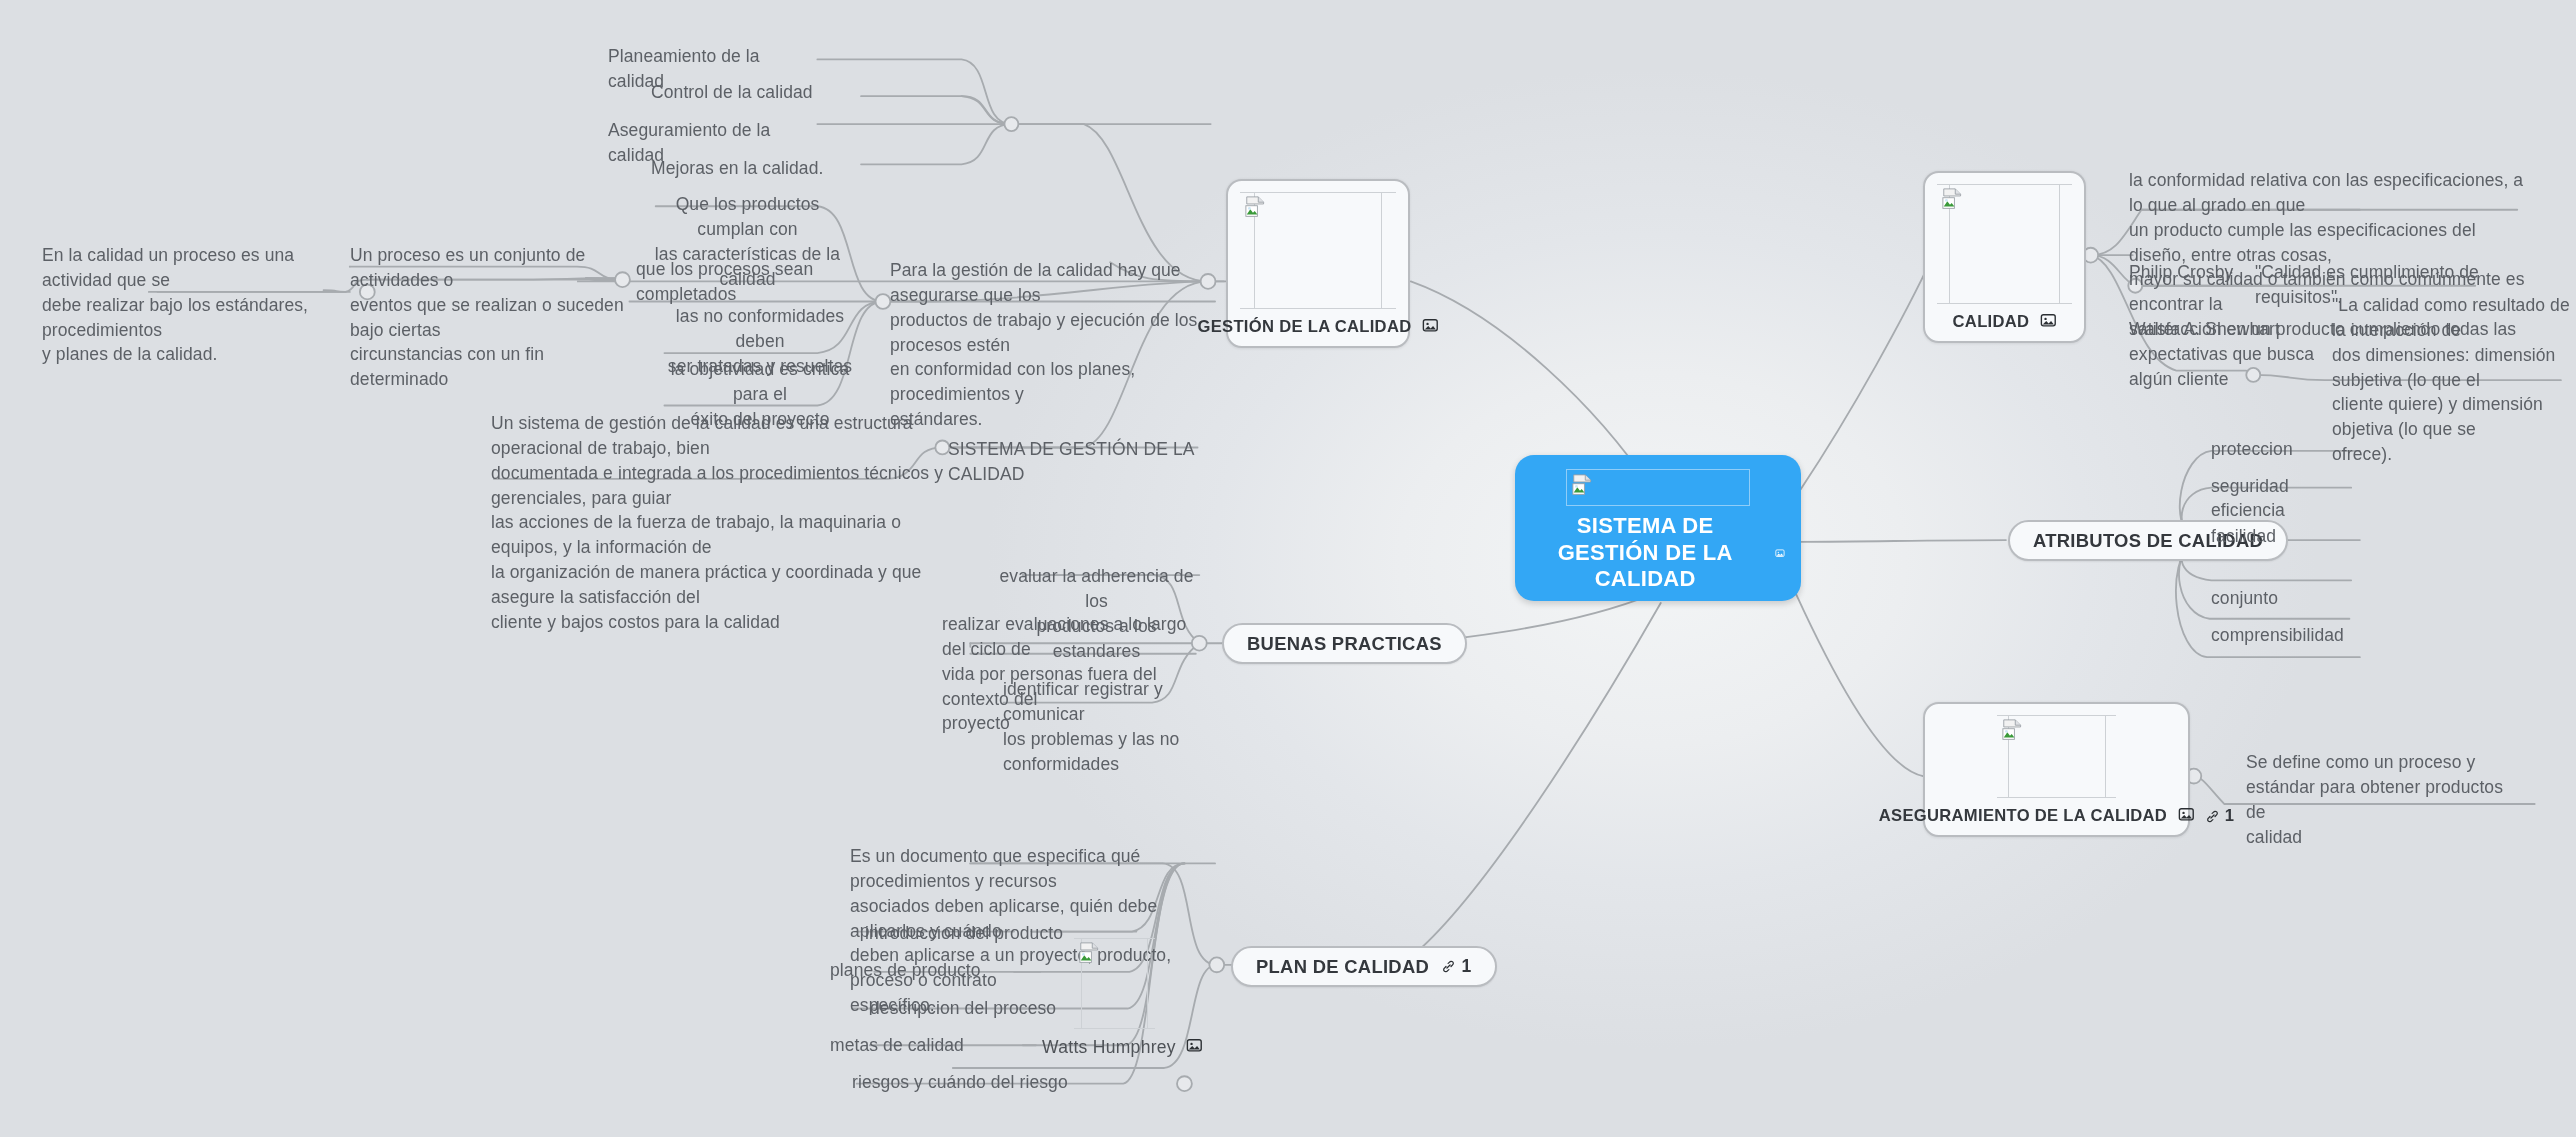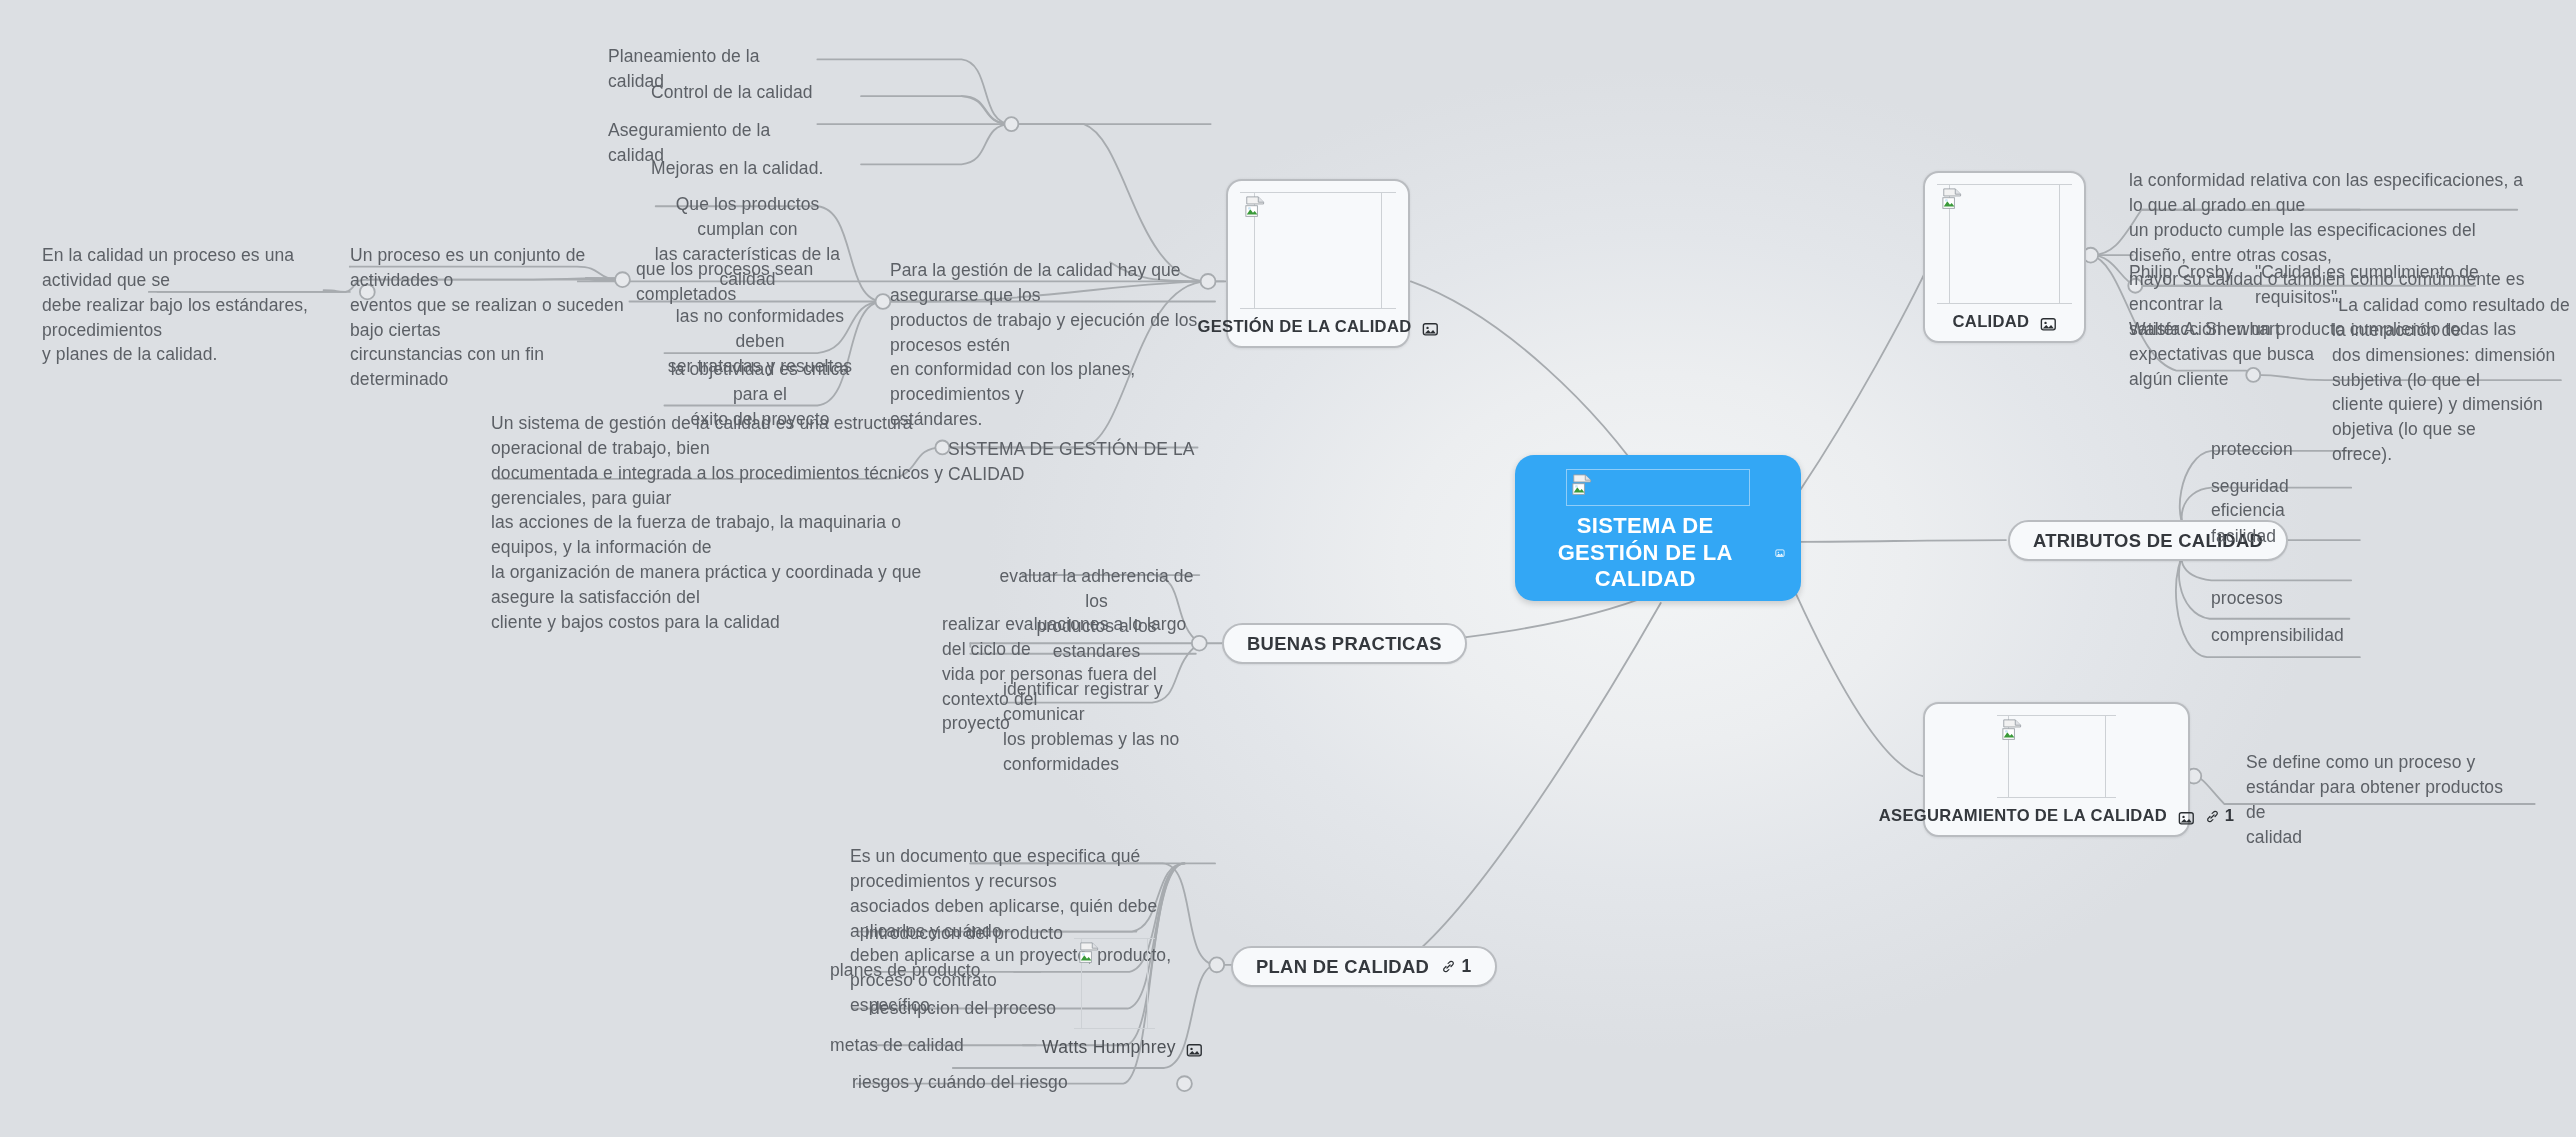--- a/index.html
+++ b/index.html
@@ -64,21 +64,21 @@
     border-bottom:0.9px solid #cdd1d5;
     position:relative;
     display:block;
   }
   .card .thumb::before,.card .thumb::after{
     content:"";position:absolute;top:0;bottom:0;width:0.9px;background:#cdd1d5;
   }
   .card .thumb::before{left:9%;}
   .card .thumb::after{right:9%;}
   .card .cap{
-    display:flex;align-items:flex-end;justify-content:center;gap:10.5px;
+    display:flex;align-items:flex-start;justify-content:center;gap:10.5px;
     font-size:16.6px;font-weight:bold;color:#34383d;
     letter-spacing:0.3px;white-space:nowrap;margin-top:7.9px;
   }
   .card.plain .cap{font-weight:normal;font-size:17.5px;color:#4e5257;padding-left:16px;}
 
   
   #root{
     position:absolute;
     background:#33a7f5;
     border-radius:19px;
@@ -339,21 +339,21 @@
 ofrece).</div>
 
   <div class="pill" style="left:2008px;top:520px;height:41px;">
     <span>ATRIBUTOS DE CALIDAD</span>
   </div>
 
   <div class="leaf" style="left:2211px;top:437px;width:192px;">proteccion</div>
   <div class="leaf" style="left:2211px;top:474px;width:192px;">seguridad</div>
   <div class="leaf" style="left:2211px;top:498px;width:192px;">eficiencia</div>
   <div class="leaf" style="left:2211px;top:524px;width:192px;">facilidad</div>
-  <div class="leaf" style="left:2211px;top:586px;width:192px;">procesos</div>
+  <div class="leaf" style="left:2211px;top:586px;width:192px;">conjunto</div>
   <div class="leaf" style="left:2211px;top:623px;width:210px;">comprensibilidad</div>
 
   <div class="card" style="left:1923px;top:702px;width:267px;height:135px;">
     <div class="thumb" style="width:50%;">
       <svg class="brokenimg" viewBox="0 0 26 26">
         <path d="M2 1h13l6 6v2H2z" fill="#f2f2f2" stroke="#9aa0a6" stroke-width="1"></path>
         <path d="M15 1v6h6" fill="#dfe1e5" stroke="#9aa0a6" stroke-width="1"></path>
         <rect x="1" y="11" width="13" height="12" fill="#ffffff" stroke="#9aa0a6" stroke-width="1"></rect>
         <path d="M2 21l4-6 3 4 2-2 3 4z" fill="#3a9a3a"></path>
         <circle cx="5" cy="14" r="1.6" fill="#cfe8f7"></circle>

